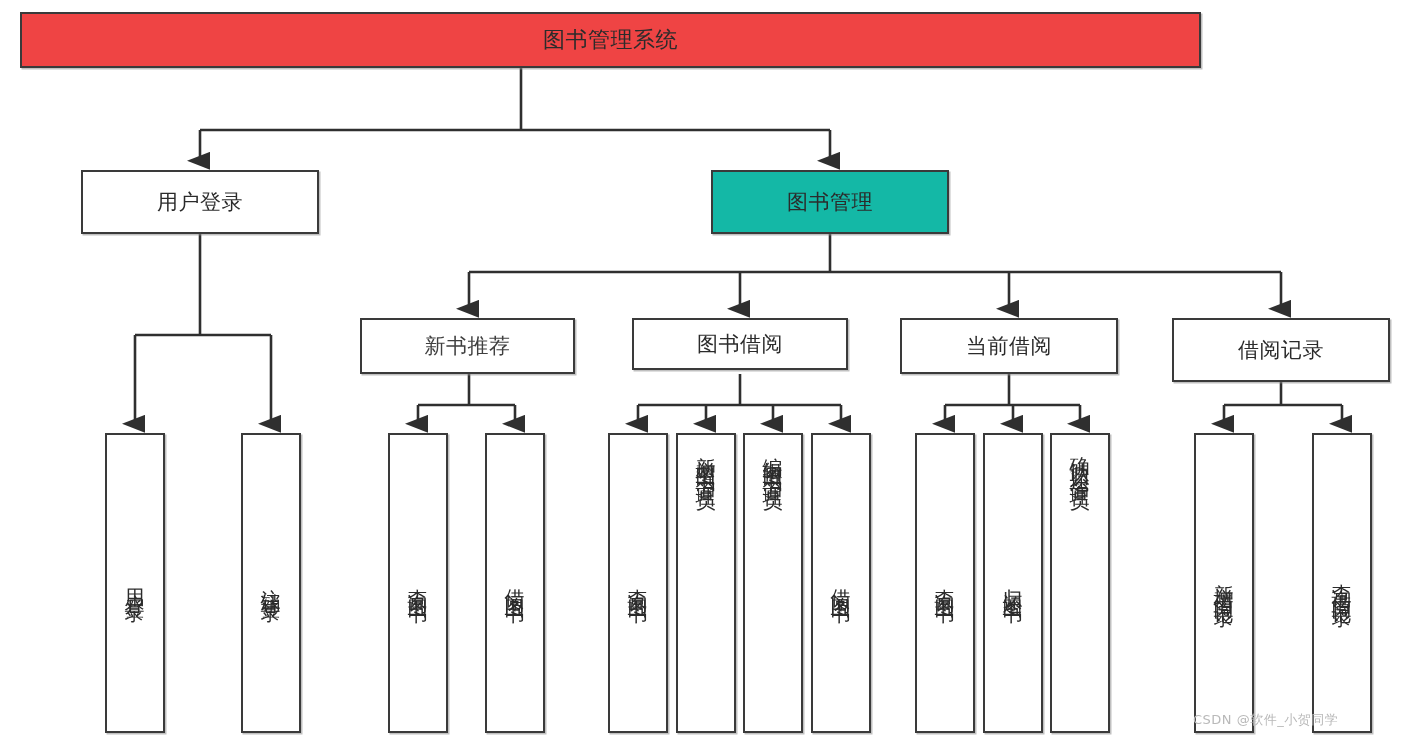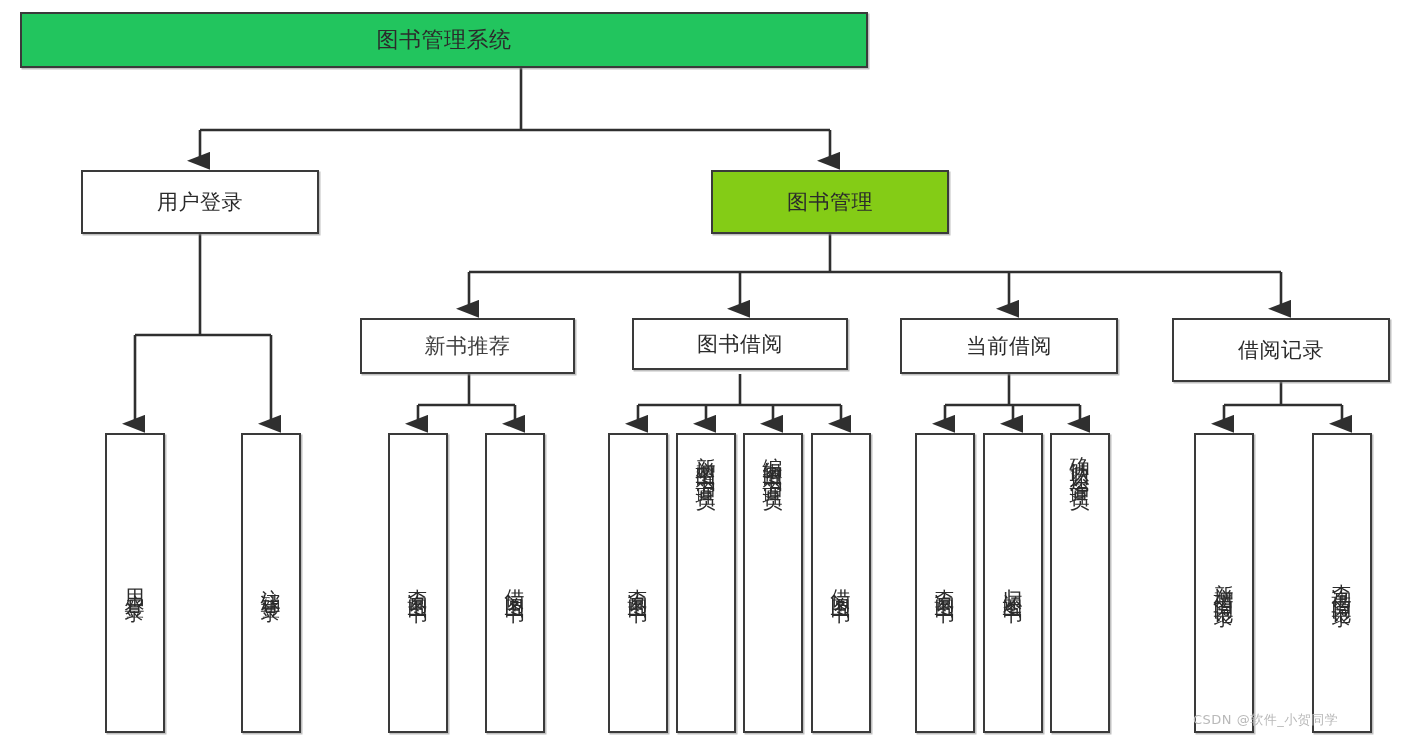--- a/index.html
+++ b/index.html
@@ -126,28 +126,28 @@
       <path d="M1013,405 L1013,423" marker-end="url(#arrow)"></path>
       <path d="M1080,405 L1080,423" marker-end="url(#arrow)"></path>
 
       <path d="M1281,374 L1281,405"></path>
       <path d="M1224,405 L1342,405"></path>
       <path d="M1224,405 L1224,423" marker-end="url(#arrow)"></path>
       <path d="M1342,405 L1342,423" marker-end="url(#arrow)"></path>
     </g>
   </svg>
 
-  <div class="node root horiz" style="left: 20px; top: 12px; width: 848px; height: 56px; border-color: rgb(58, 58, 58); background: #22c55e; color: rgb(43, 43, 43);">
+  <div class="node root horiz" style="left: 20px; top: 12px; width: 1181px; height: 56px; border-color: rgb(58, 58, 58); background: #ef4444; color: rgb(43, 43, 43);">
     <span class="node-label">图书管理系统</span>
   </div>
 
   <div class="node horiz" style="left: 81px; top: 170px; width: 238px; height: 64px; border-color: rgb(58, 58, 58); background: rgb(255, 255, 255); color: rgb(43, 43, 43);">
     <span class="node-label">用户登录</span>
   </div>
-  <div class="node horiz" style="left: 711px; top: 170px; width: 238px; height: 64px; border-color: rgb(58, 58, 58); background: #84cc16; color: rgb(43, 43, 43);">
+  <div class="node horiz" style="left: 711px; top: 170px; width: 238px; height: 64px; border-color: rgb(58, 58, 58); background: #14b8a6; color: rgb(43, 43, 43);">
     <span class="node-label">图书管理</span>
   </div>
 
   <div class="node horiz" style="left: 360px; top: 318px; width: 215px; height: 56px; border-color: rgb(58, 58, 58); background: rgb(255, 255, 255); color: #404040;">
     <span class="node-label">新书推荐</span>
   </div>
   <div class="node horiz" style="left: 632px; top: 318px; width: 216px; height: 52px; border-color: rgb(58, 58, 58); background: rgb(255, 255, 255); color: rgb(43, 43, 43);">
     <span class="node-label">图书借阅</span>
   </div>
   <div class="node horiz" style="left: 900px; top: 318px; width: 218px; height: 56px; border-color: rgb(58, 58, 58); background: rgb(255, 255, 255); color: rgb(43, 43, 43);">

